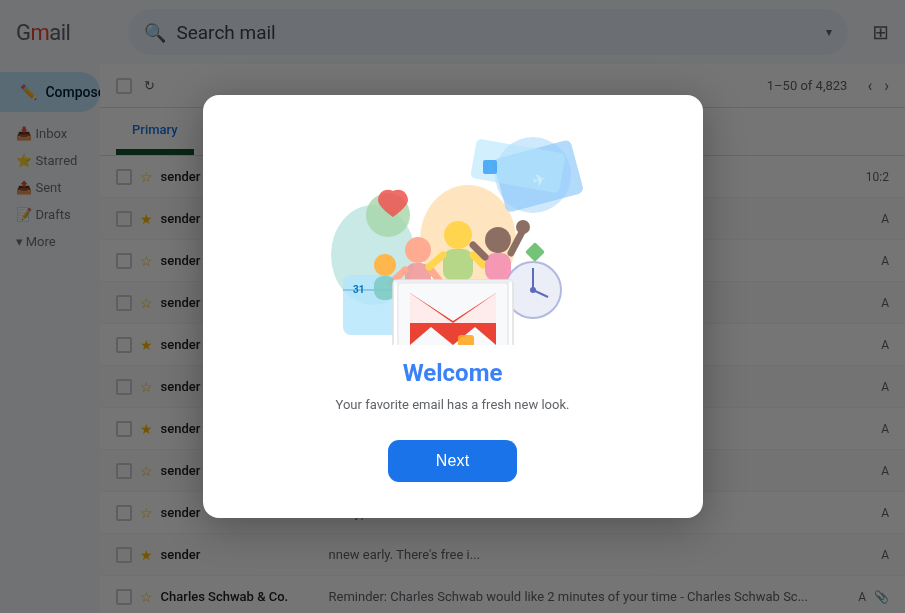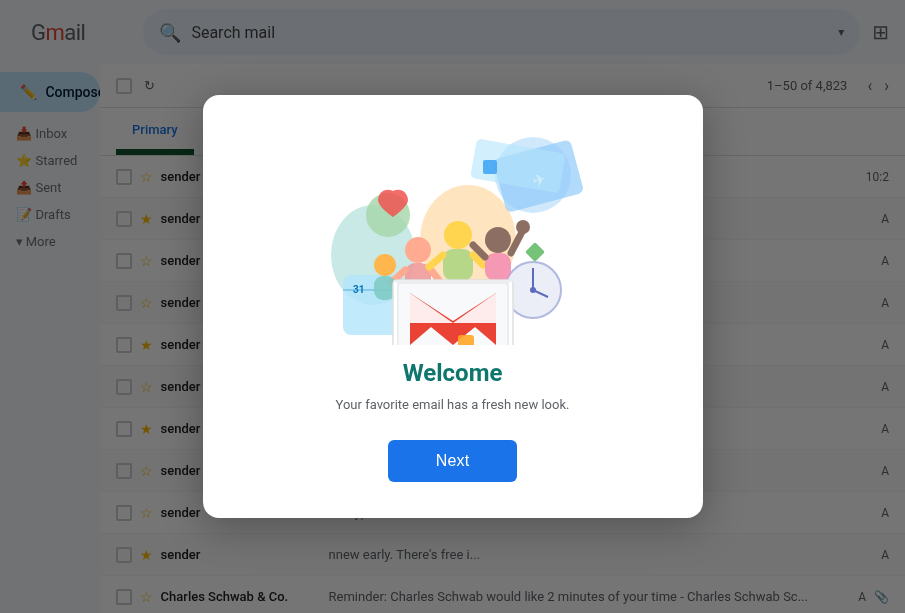--- a/index.html
+++ b/index.html
@@ -17,21 +17,21 @@
       position: absolute;
       inset: 0;
       background: #f6f8fc;
       filter: blur(0.5px) brightness(0.92);
       z-index: 0;
     }
 
     
     .topbar {
       position: absolute;
-      top: 0; left: 15px; right: 0;
+      top: 0; left: 0; right: 0;
       height: 64px;
       background: #f6f8fc;
       display: flex;
       align-items: center;
       padding: 0 16px;
       gap: 12px;
       z-index: 1;
     }
     .gmail-logo {
       font-size: 22px;
@@ -47,21 +47,21 @@
       background: #eaf1fb;
       border-radius: 24px;
       height: 46px;
       display: flex;
       align-items: center;
       padding: 0 16px;
       gap: 10px;
     }
     .search-bar-text {
       color: #444;
-      font-size: 16px;
+      font-size: 19px;
     }
     .search-icon-bg { color: #5f6368; font-size: 18px; }
     .dropdown-arrow { color: #5f6368; font-size: 12px; margin-left: auto; }
     .apps-icon {
       margin-left: auto;
       font-size: 20px;
       color: #5f6368;
     }
 
     
@@ -185,35 +185,35 @@
       width: 280px;
       height: 200px;
       position: relative;
       margin-bottom: 24px;
       overflow: visible;
     }
 
     .dialog-title {
       font-size: 24px;
       font-weight: 700;
-      color: #0f766e;
+      color: #3b82f6;
       margin-bottom: 10px;
       text-align: center;
     }
     .dialog-subtitle {
       font-size: 13px;
       color: #5f6368;
       text-align: center;
       margin-bottom: 28px;
     }
     .next-button {
       background: #1a73e8;
       color: #fff;
       border: none;
-      border-radius: 6px;
+      border-radius: 11px;
       padding: 12px 48px;
       font-size: 16px;
       font-weight: 500;
       cursor: pointer;
       letter-spacing: 0.2px;
     }
   </style>
 </head>
 <body>
 

